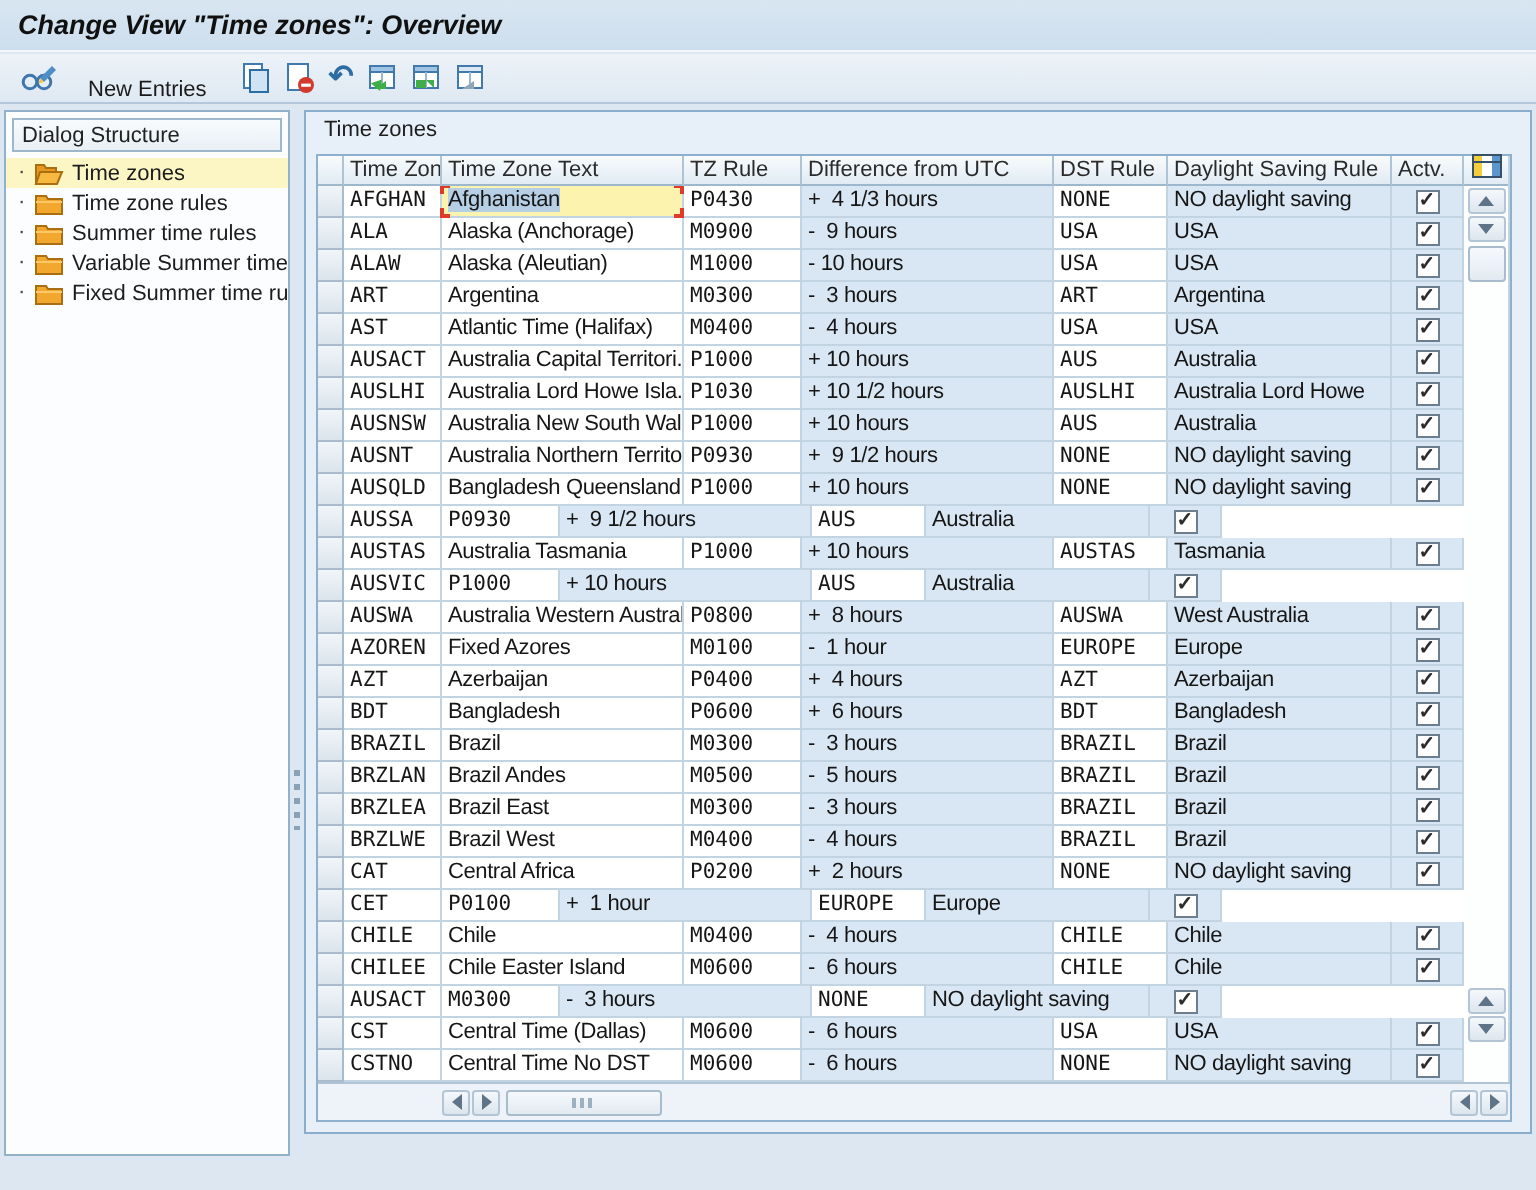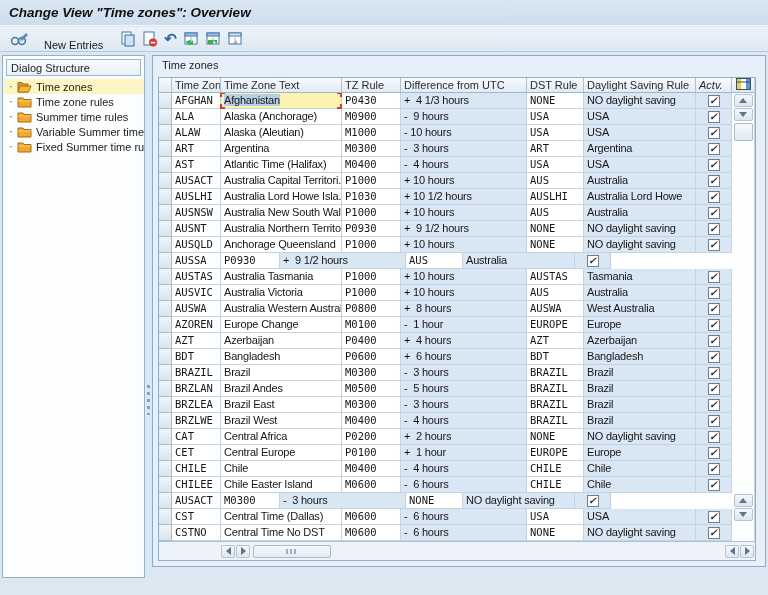--- a/index.html
+++ b/index.html
@@ -66,21 +66,21 @@
   }
   .rows { height:448px; overflow:hidden; }
   .trow { display:flex; height:16px; }
   .td {
     flex:none; border-right:1px solid #c2d3e2; border-bottom:1px solid #c2d3e2;
     font-size:11px; color:#161616; padding:1px 0 0 3px; white-space:pre; overflow:hidden;
     background:#fff; line-height:13px;
   }
   .w-sel  { width:13px; } .w-tz  { width:49px; } .w-text { width:121px; }
   .w-rule { width:59px; } .w-diff { width:126px; } .w-dst { width:57px; }
-  .w-ds   { width:112px; } .w-actv { width:36px;font-style:italic; }
+  .w-ds   { width:112px; } .w-actv { width:36px; }
   .td.sel { background:linear-gradient(#f0f5f9,#dbe4ec); border-right-color:#aabccc; border-bottom-color:#aabccc; padding:0; }
   .td.blue { background:#d9e7f4; }
   .mono { font-family:"DejaVu Sans Mono", monospace; font-size:10.5px; }
   .sans { letter-spacing:-0.2px; }
   .td.actv { display:flex; align-items:center; justify-content:center; padding:0; }
   .cb {
     width:12px; height:12px; background:#fff; border:1px solid #6d7f8f;
     display:flex; align-items:center; justify-content:center;
     font-size:10px; font-weight:bold; color:#2c2c2c; line-height:10px;
   }
@@ -342,21 +342,21 @@
           <div class="td w-text sans">Australia Northern Territo..</div>
           <div class="td w-rule mono">P0930</div>
           <div class="td w-diff sans blue">+  9 1/2 hours</div>
           <div class="td w-dst mono">NONE</div>
           <div class="td w-ds sans blue">NO daylight saving</div>
           <div class="td w-actv blue actv"><span class="cb">✓</span></div>
         </div>
         <div class="trow">
           <div class="td sel w-sel"></div>
           <div class="td w-tz mono">AUSQLD</div>
-          <div class="td w-text sans">Anchorage Queensland</div>
+          <div class="td w-text sans">Bangladesh Queensland</div>
           <div class="td w-rule mono">P1000</div>
           <div class="td w-diff sans blue">+ 10 hours</div>
           <div class="td w-dst mono">NONE</div>
           <div class="td w-ds sans blue">NO daylight saving</div>
           <div class="td w-actv blue actv"><span class="cb">✓</span></div>
         </div>
         <div class="trow">
           <div class="td sel w-sel"></div>
           <div class="td w-tz mono">AUSSA</div>
           <div class="td w-rule mono">P0930</div>
@@ -371,41 +371,40 @@
           <div class="td w-text sans">Australia Tasmania</div>
           <div class="td w-rule mono">P1000</div>
           <div class="td w-diff sans blue">+ 10 hours</div>
           <div class="td w-dst mono">AUSTAS</div>
           <div class="td w-ds sans blue">Tasmania</div>
           <div class="td w-actv blue actv"><span class="cb">✓</span></div>
         </div>
         <div class="trow">
           <div class="td sel w-sel"></div>
           <div class="td w-tz mono">AUSVIC</div>
-          <div class="td w-text sans">Australia Victoria</div>
           <div class="td w-rule mono">P1000</div>
           <div class="td w-diff sans blue">+ 10 hours</div>
           <div class="td w-dst mono">AUS</div>
           <div class="td w-ds sans blue">Australia</div>
           <div class="td w-actv blue actv"><span class="cb">✓</span></div>
         </div>
         <div class="trow">
           <div class="td sel w-sel"></div>
           <div class="td w-tz mono">AUSWA</div>
           <div class="td w-text sans">Australia Western Austral..</div>
           <div class="td w-rule mono">P0800</div>
           <div class="td w-diff sans blue">+  8 hours</div>
           <div class="td w-dst mono">AUSWA</div>
           <div class="td w-ds sans blue">West Australia</div>
           <div class="td w-actv blue actv"><span class="cb">✓</span></div>
         </div>
         <div class="trow">
           <div class="td sel w-sel"></div>
           <div class="td w-tz mono">AZOREN</div>
-          <div class="td w-text sans">Europe Change</div>
+          <div class="td w-text sans">Fixed Azores</div>
           <div class="td w-rule mono">M0100</div>
           <div class="td w-diff sans blue">-  1 hour</div>
           <div class="td w-dst mono">EUROPE</div>
           <div class="td w-ds sans blue">Europe</div>
           <div class="td w-actv blue actv"><span class="cb">✓</span></div>
         </div>
         <div class="trow">
           <div class="td sel w-sel"></div>
           <div class="td w-tz mono">AZT</div>
           <div class="td w-text sans">Azerbaijan</div>
@@ -471,21 +470,20 @@
           <div class="td w-text sans">Central Africa</div>
           <div class="td w-rule mono">P0200</div>
           <div class="td w-diff sans blue">+  2 hours</div>
           <div class="td w-dst mono">NONE</div>
           <div class="td w-ds sans blue">NO daylight saving</div>
           <div class="td w-actv blue actv"><span class="cb">✓</span></div>
         </div>
         <div class="trow">
           <div class="td sel w-sel"></div>
           <div class="td w-tz mono">CET</div>
-          <div class="td w-text sans">Central Europe</div>
           <div class="td w-rule mono">P0100</div>
           <div class="td w-diff sans blue">+  1 hour</div>
           <div class="td w-dst mono">EUROPE</div>
           <div class="td w-ds sans blue">Europe</div>
           <div class="td w-actv blue actv"><span class="cb">✓</span></div>
         </div>
         <div class="trow">
           <div class="td sel w-sel"></div>
           <div class="td w-tz mono">CHILE</div>
           <div class="td w-text sans">Chile</div>

